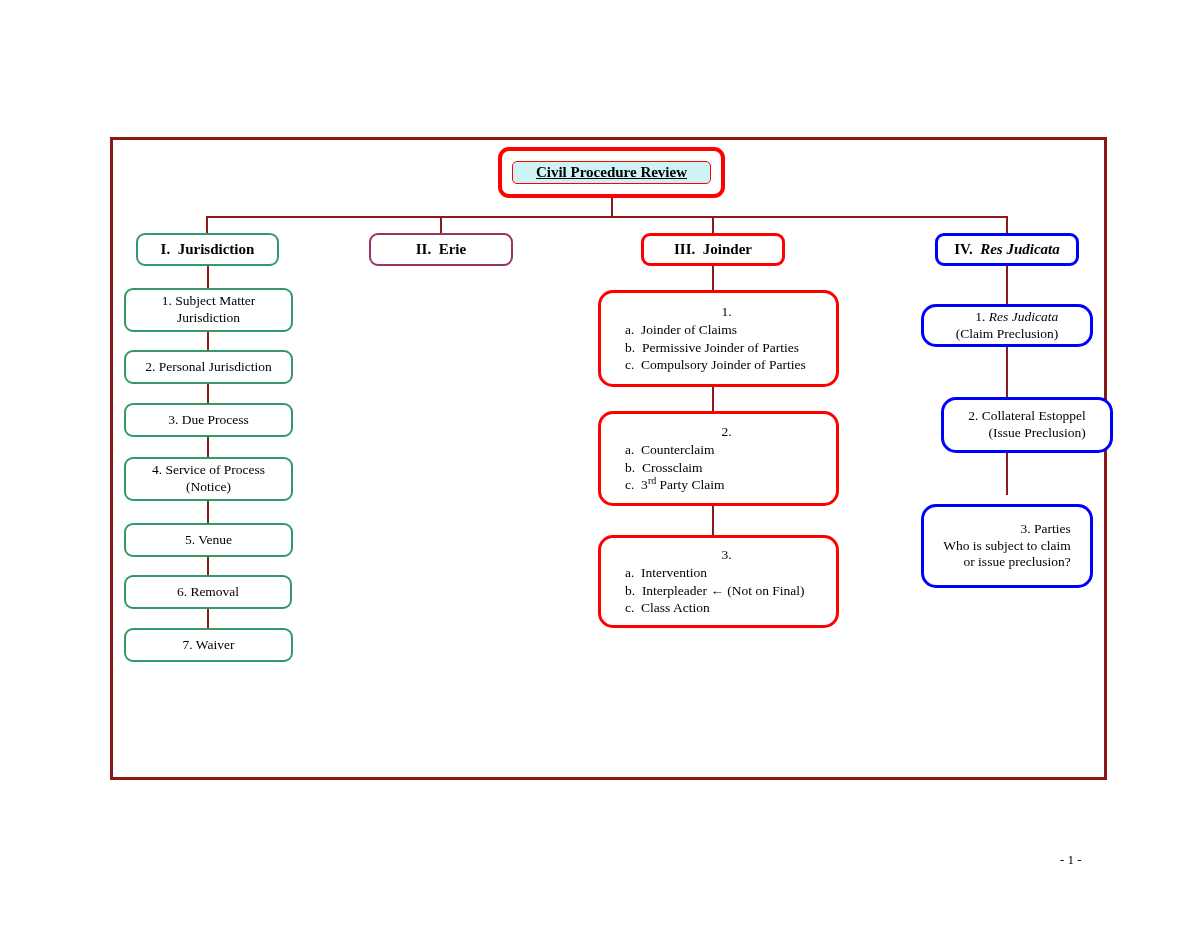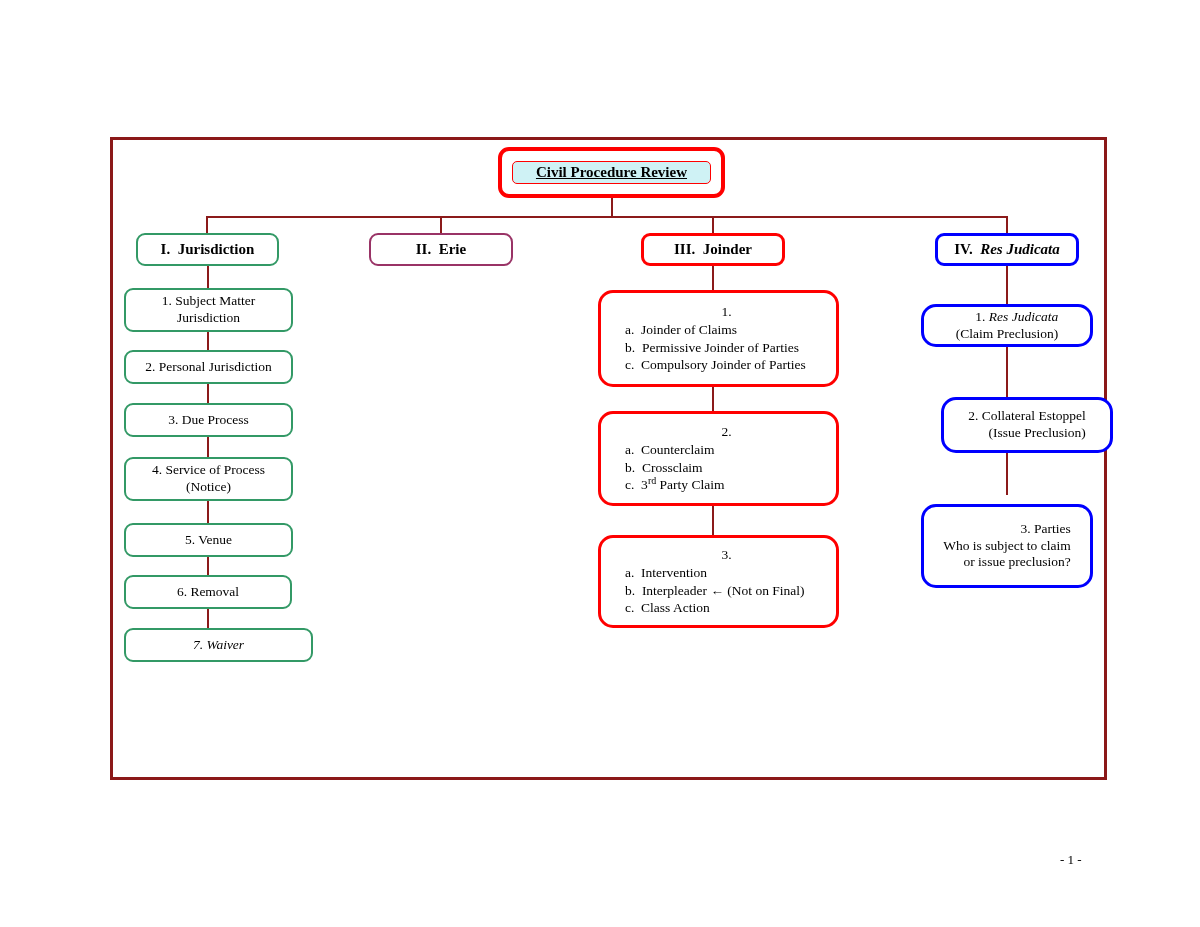--- a/index.html
+++ b/index.html
@@ -81,21 +81,21 @@
   <div class="box sub green" style="left:124px;top:350px;width:169px;height:34px;">2. Personal Jurisdiction</div>
   <div class="box sub green" style="left:124px;top:403px;width:169px;height:34px;">3. Due Process</div>
   <div class="box sub green" style="left:124px;top:457px;width:169px;height:44px;">
     <div>
       <div>4. Service of Process</div>
       <div>(Notice)</div>
     </div>
   </div>
   <div class="box sub green" style="left:124px;top:523px;width:169px;height:34px;">5. Venue</div>
   <div class="box sub green" style="left:124px;top:575px;width:168px;height:34px;">6. Removal</div>
-  <div class="box sub green" style="left:124px;top:628px;width:189px;height:34px;font-style:italic;">7. Waiver</div>
+  <div class="box sub green" style="left:124px;top:628px;width:169px;height:34px;">7. Waiver</div>
 
   <div class="box redb big-round list-box" style="left:598px;top:290px;width:241px;height:97px;">
     <div class="list-heading">1.</div>
     <div>a.&nbsp; Joinder of Claims</div>
     <div>b.&nbsp; Permissive Joinder of Parties</div>
     <div>c.&nbsp; Compulsory Joinder of Parties</div>
   </div>
   <div class="box redb big-round list-box" style="left:598px;top:411px;width:241px;height:95px;">
     <div class="list-heading">2.</div>
     <div>a.&nbsp; Counterclaim</div>

